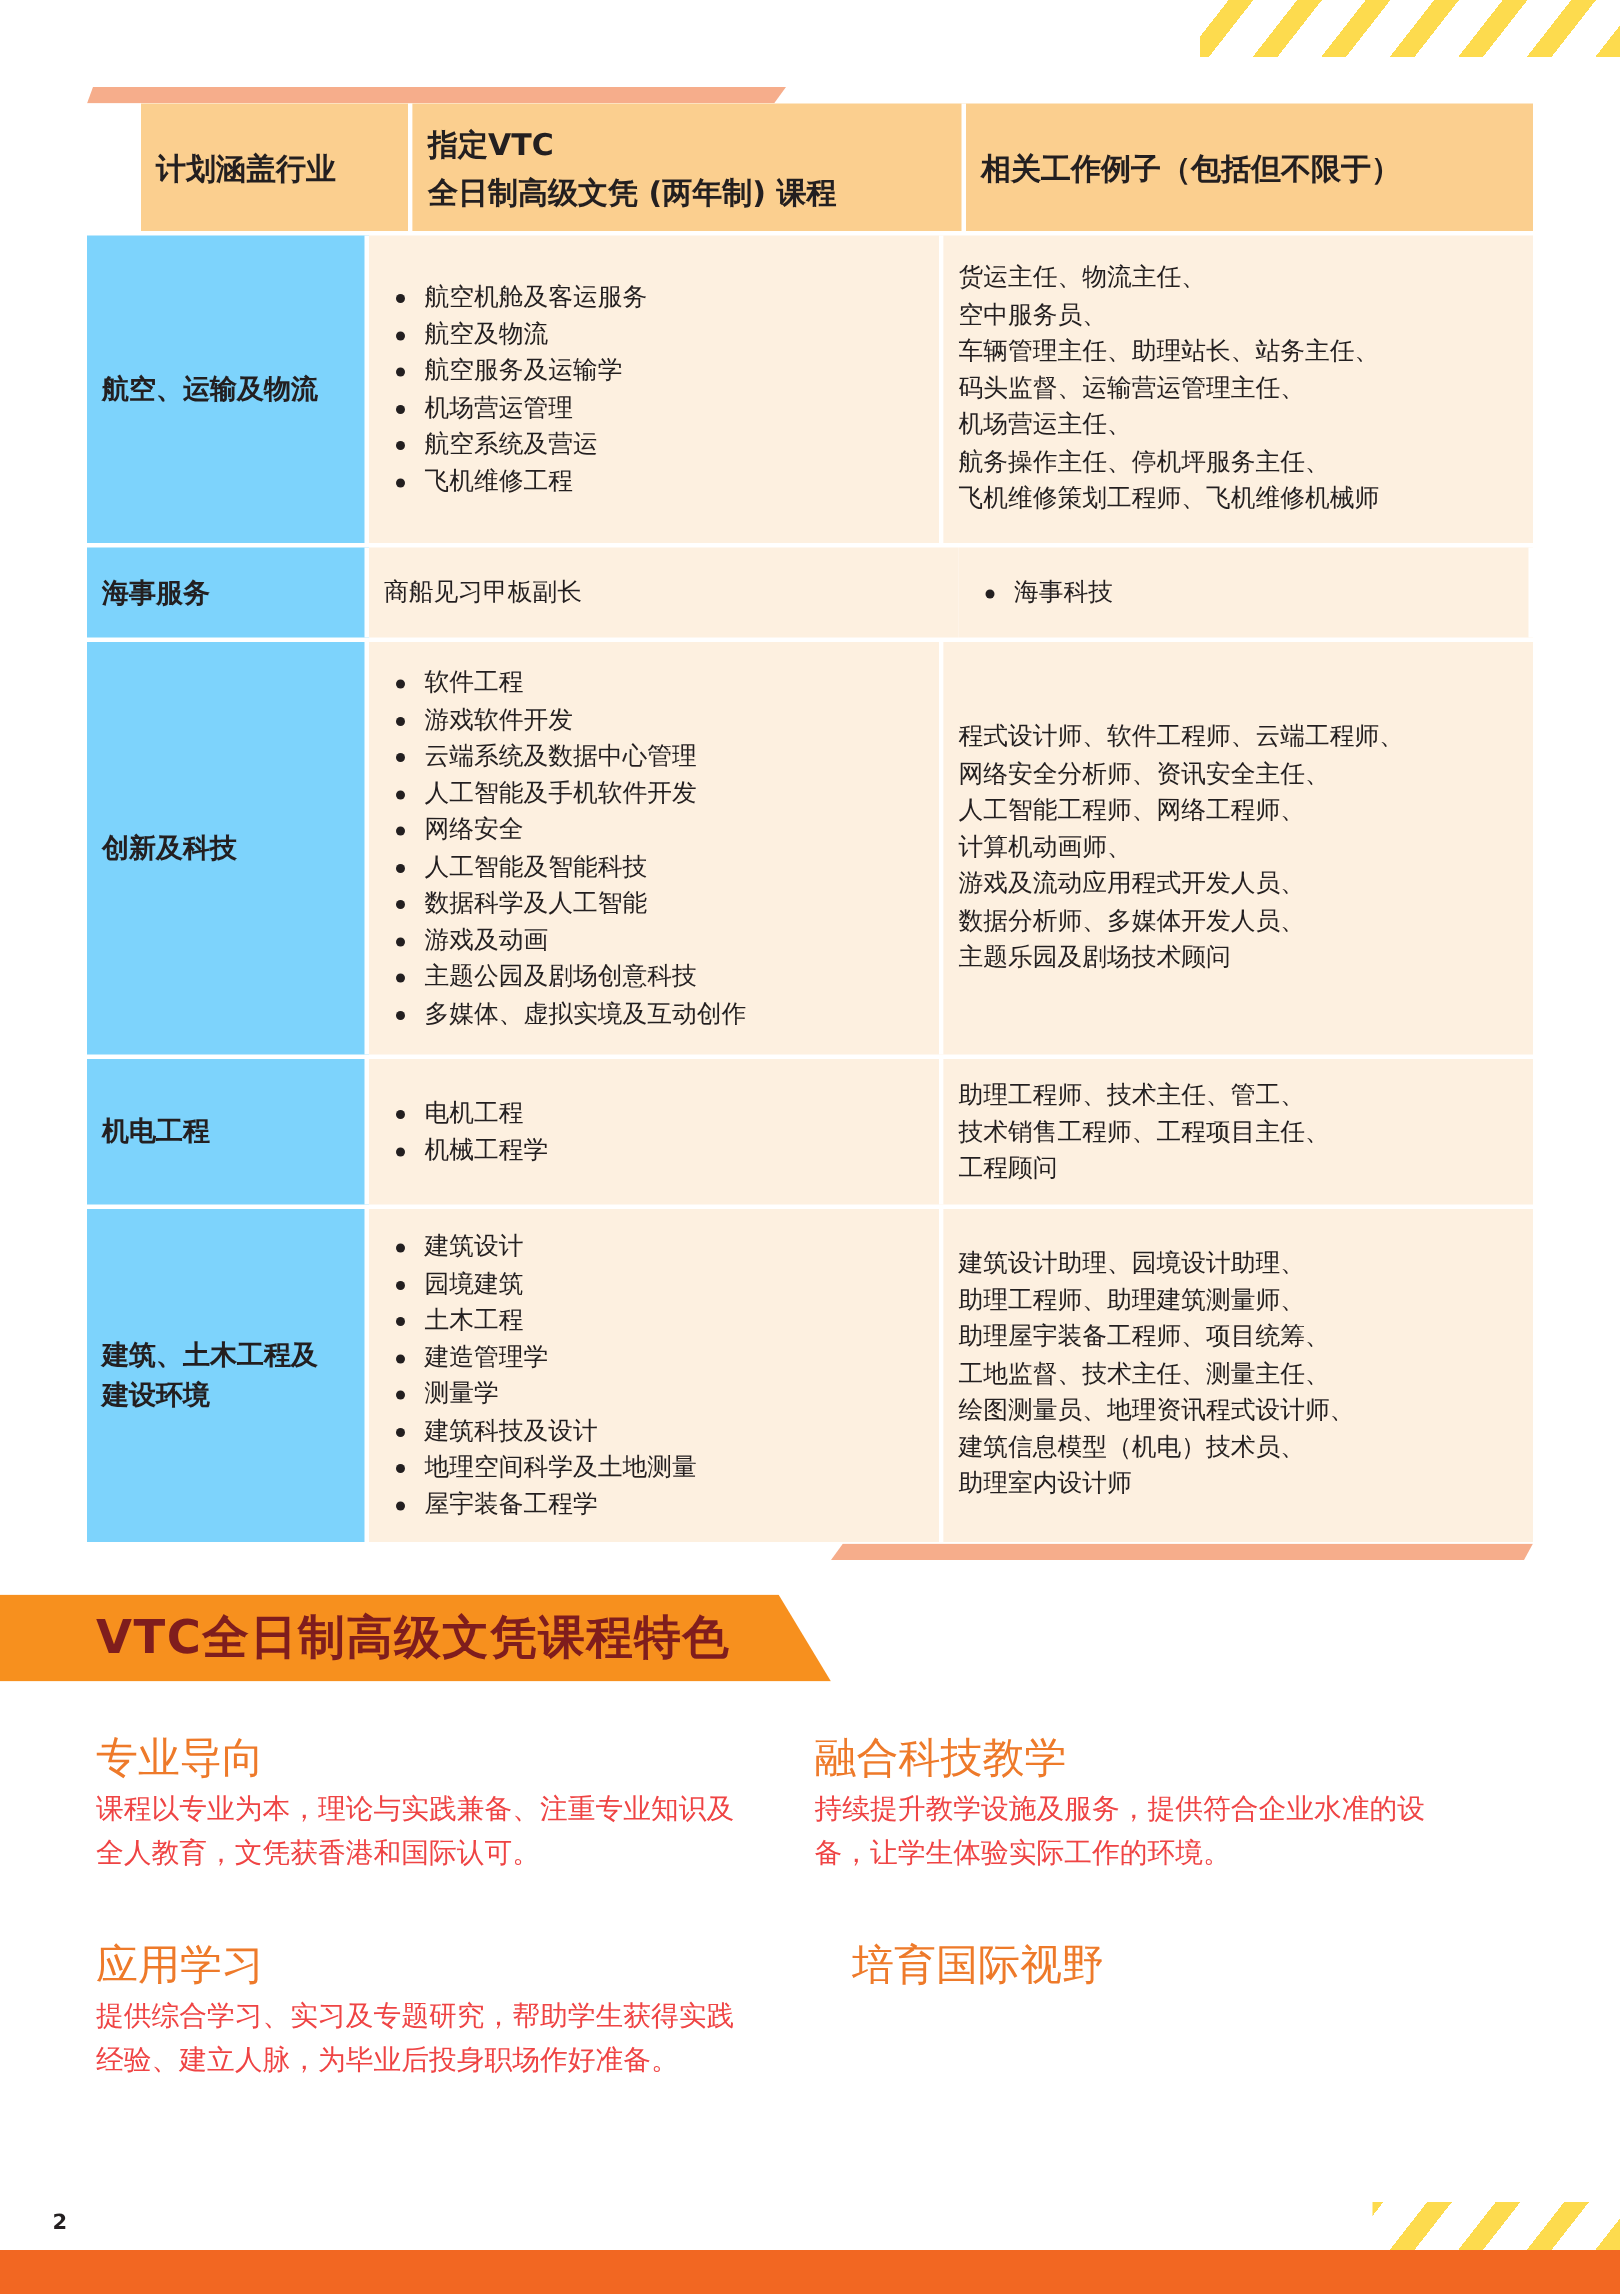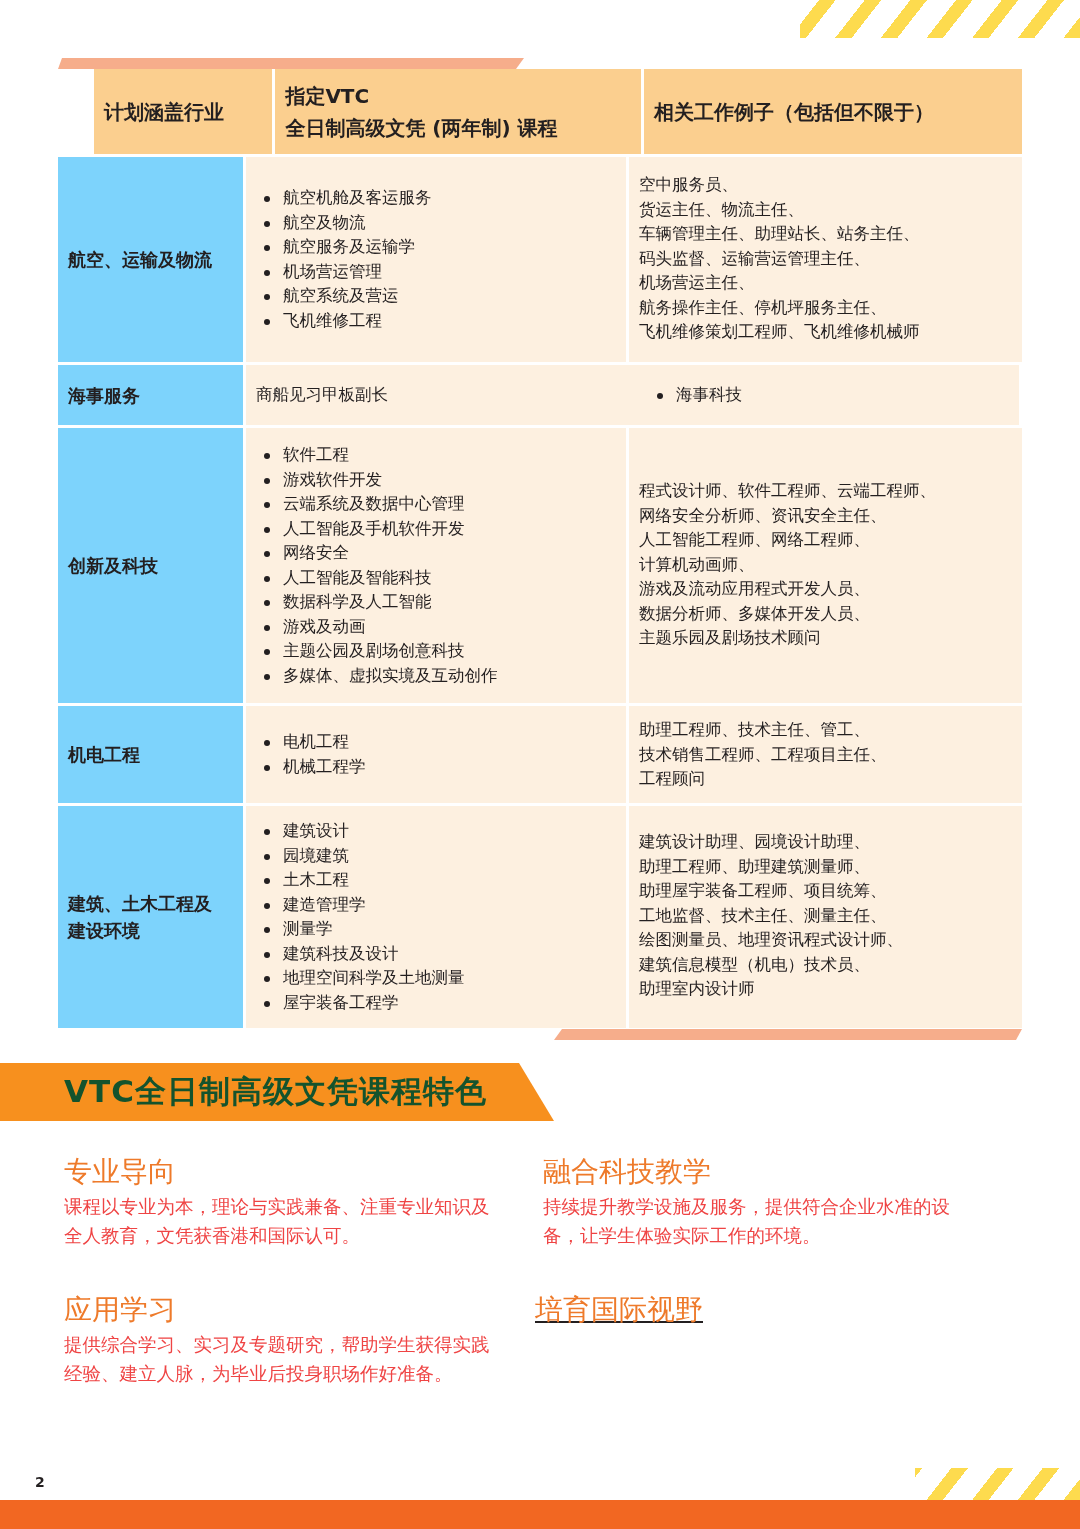--- a/index.html
+++ b/index.html
@@ -53,29 +53,29 @@
   .r3 { height: 278px; } .r3 .c3 { padding-top: 51px; }
   .r4 { height: 100px; } .r4 .c3 { padding-top: 12px; }
   .r5 { height: 222px; } .r5 .c3 { padding-top: 24px; }
 
   .banner {
     position: absolute; left: 0; top: 1063px; width: 554px; height: 58px;
     background: #f7901e;
     clip-path: polygon(0 0, 519px 0, 100% 100%, 0 100%);
     display: flex; align-items: center; padding-left: 64px;
   }
-  .banner span { color: #14532d; font-weight: bold; font-size: 31px; letter-spacing: 1px; }
+  .banner span { color: #7f1d1d; font-weight: bold; font-size: 31px; letter-spacing: 1px; }
 
   .feature { position: absolute; width: 440px; }
   .feature h3 { color: #ee7a2a; font-weight: normal; font-size: 28px; line-height: 36px; margin-bottom: 2px; }
   .feature p { font-size: 18.5px; line-height: 29px; color: #ef4444; }
   .f1 { left: 64px; top: 1154px; }
   .f2 { left: 543px; top: 1154px; }
   .f3 { left: 64px; top: 1292px; }
-  .f4 { left: 535px; top: 1292px; text-decoration: underline; }
+  .f4 { left: 568px; top: 1292px; }
 
   .page-num { position: absolute; left: 35px; top: 1474px; font-size: 14px; font-weight: bold; color: #231f20; }
   .footer-bar { position: absolute; left: 0; top: 1500px; width: 1080px; height: 29px; background: #f26722; }
 </style>
 </head>
 <body>
 
 <div class="stripes-top"></div>
 <div class="accent-top"></div>
 
@@ -96,22 +96,22 @@
         <li>航空机舱及客运服务</li>
         <li>航空及物流</li>
         <li>航空服务及运输学</li>
         <li>机场营运管理</li>
         <li>航空系统及营运</li>
         <li>飞机维修工程</li>
       </ul>
     </div>
     <div class="cell c3">
       <div class="jobs">
+        <div>货运主任、物流主任、</div>
         <div>空中服务员、</div>
-        <div>货运主任、物流主任、</div>
         <div>车辆管理主任、助理站长、站务主任、</div>
         <div>码头监督、运输营运管理主任、</div>
         <div>机场营运主任、</div>
         <div>航务操作主任、停机坪服务主任、</div>
         <div>飞机维修策划工程师、飞机维修机械师</div>
       </div>
     </div>
   </div>
 
   <div class="row body-row r2">

